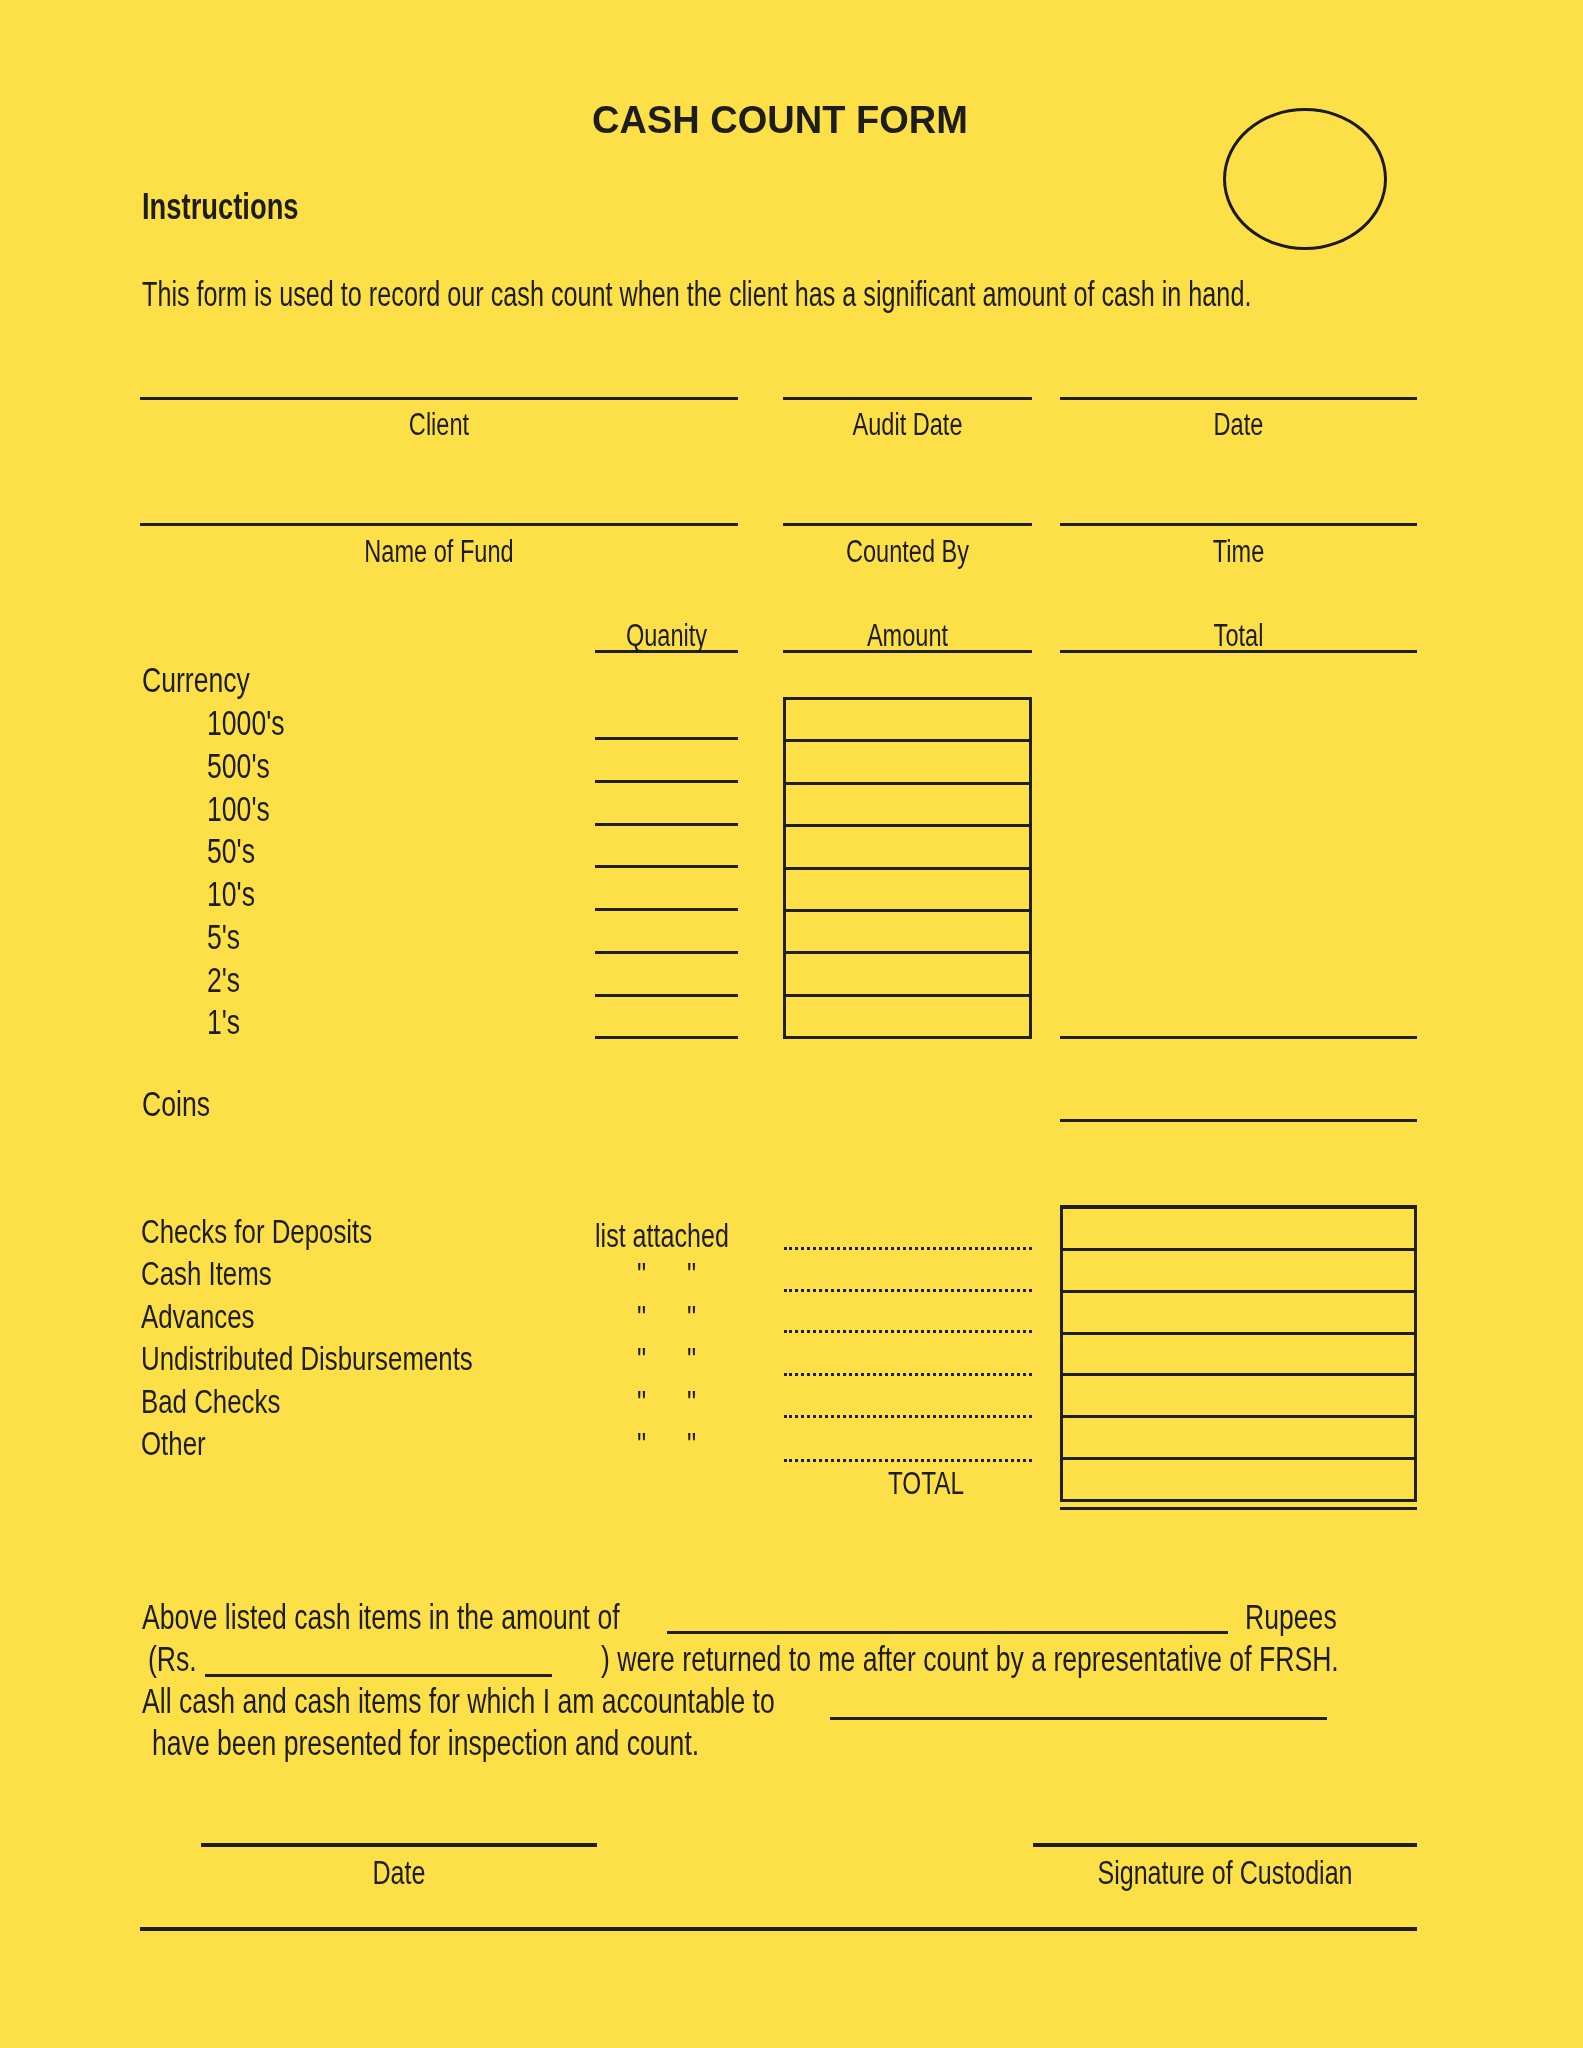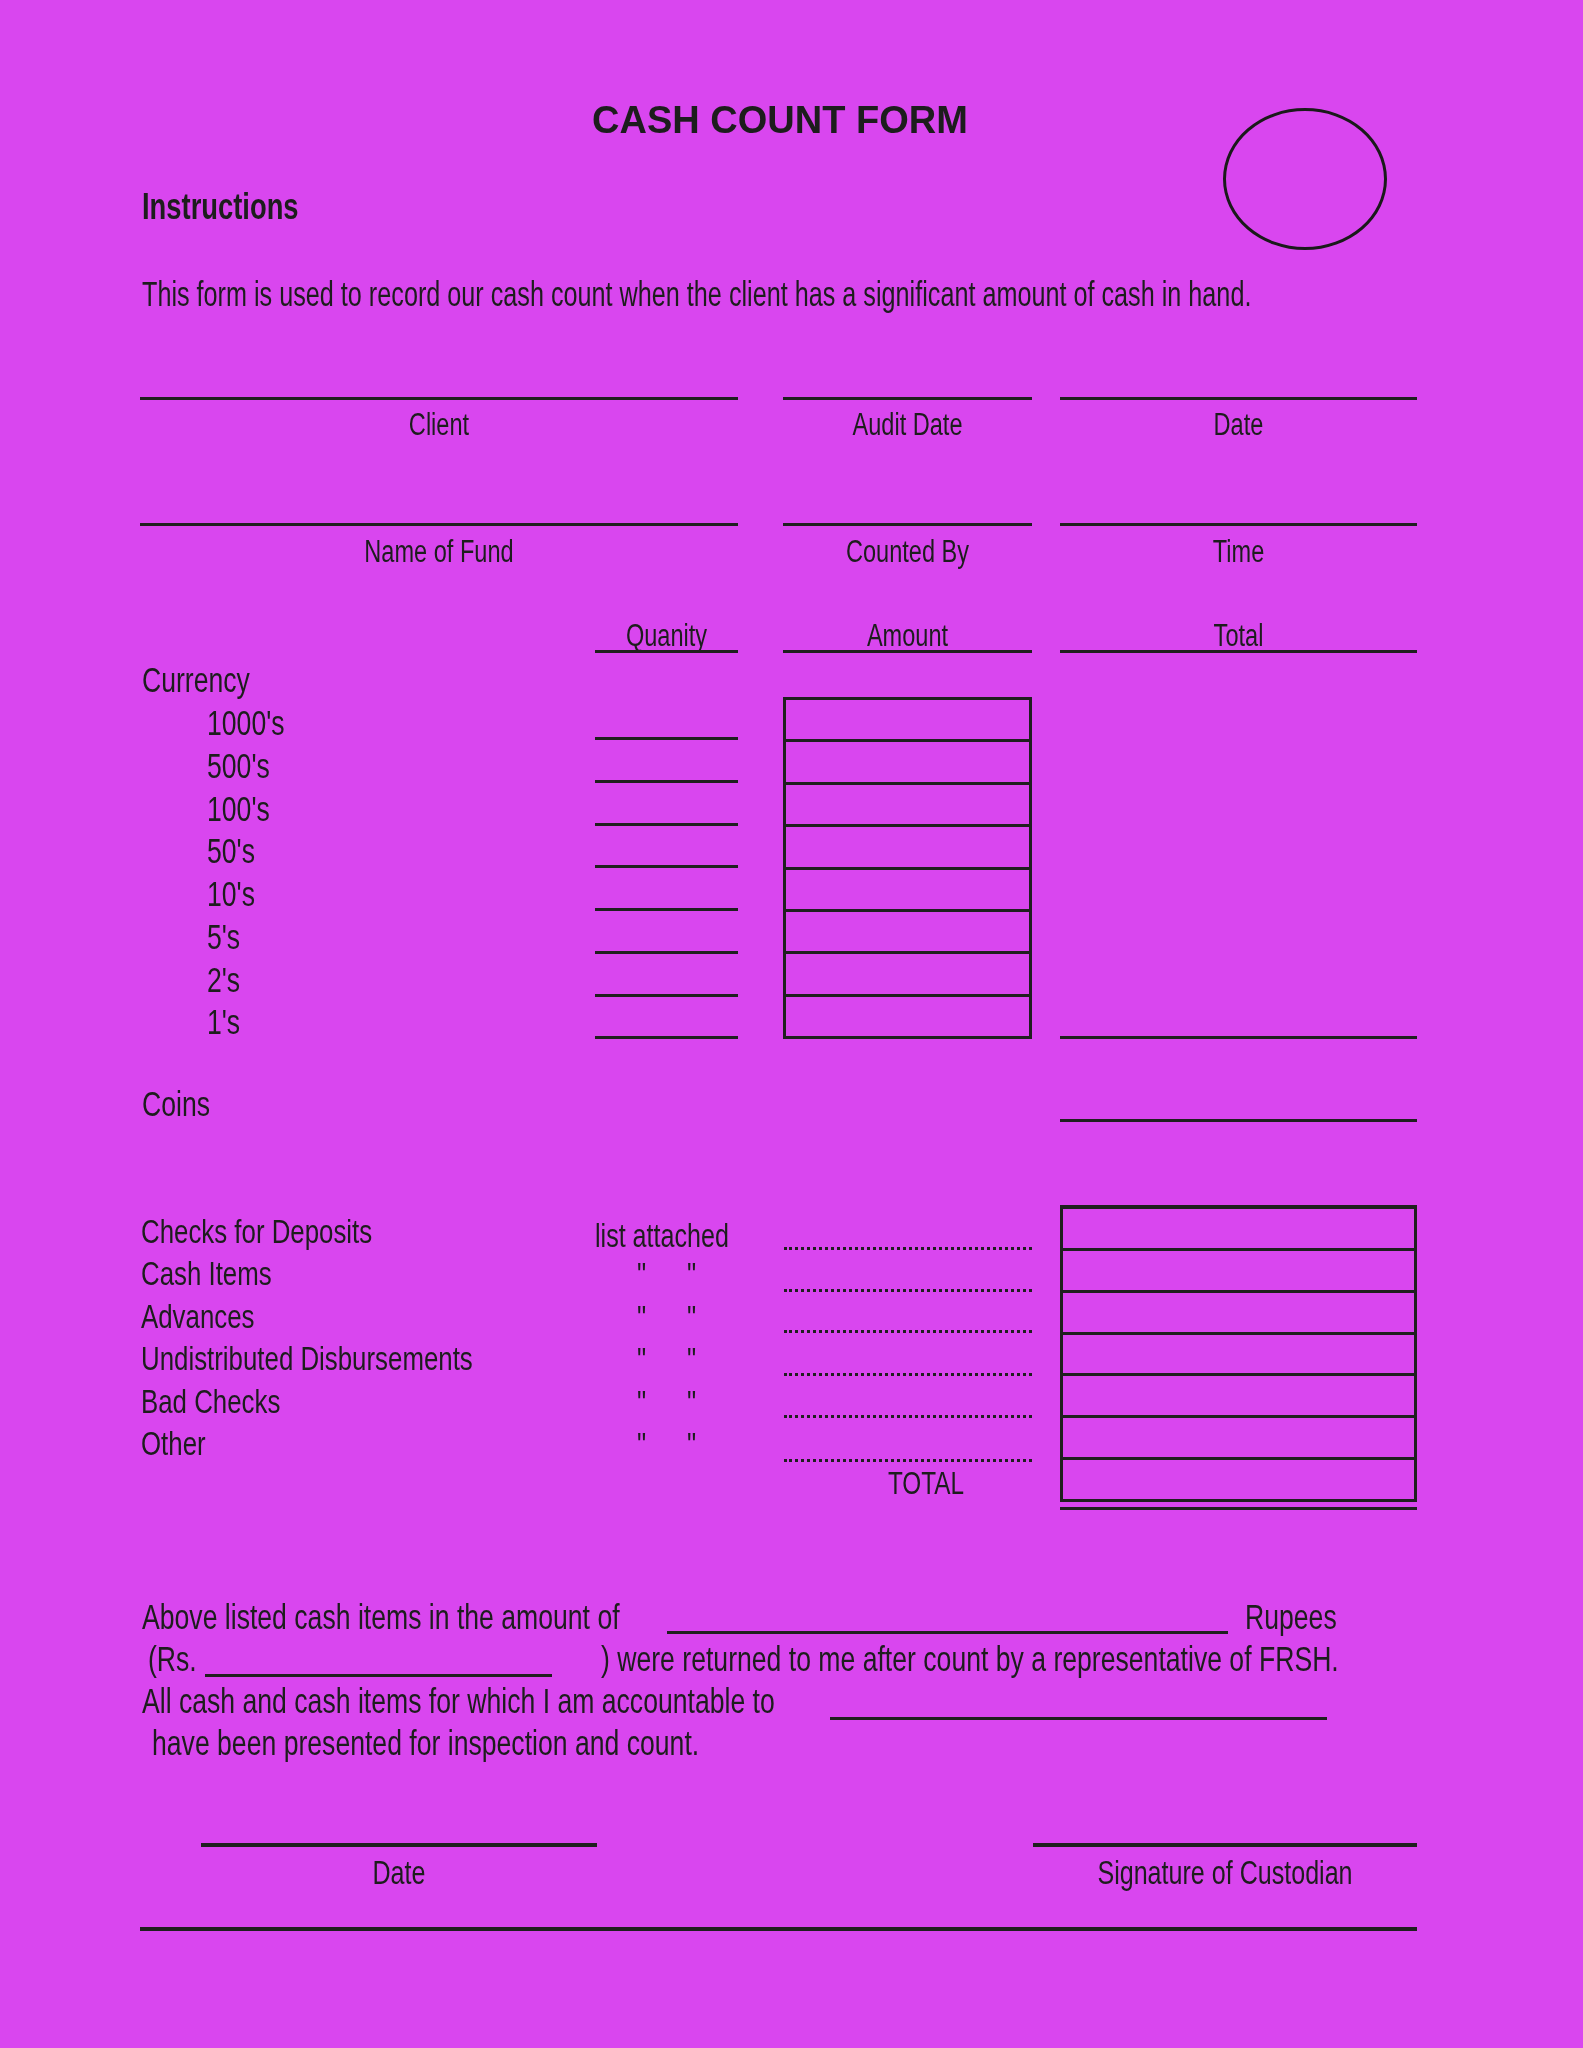--- a/index.html
+++ b/index.html
@@ -1,17 +1,17 @@
 <!DOCTYPE html>
 <html><head>
 <meta charset="utf-8">
 <style>
   html,body{margin:0;padding:0;background:#e8e8e8;}
   .page{
-    position:relative;width:1583px;height:2048px;background:#d946ef;
+    position:relative;width:1583px;height:2048px;background:#fde047;
     font-family:"Liberation Sans","DejaVu Sans",sans-serif;color:#1d1d1d;
     overflow:hidden;margin:0 auto;
   }
   .t{position:absolute;white-space:nowrap;transform:scaleX(.76);transform-origin:0 50%;line-height:1;}
   .tc{position:absolute;text-align:center;white-space:nowrap;transform:scaleX(.76);transform-origin:50% 50%;line-height:1;}
   .noscale{transform:none;}
   .wide72{transform:scaleX(.72);}
   .b{font-weight:bold;}
   .ln{position:absolute;height:3px;background:#1f1f1f;}
   .ln4{position:absolute;height:4px;background:#1f1f1f;}

